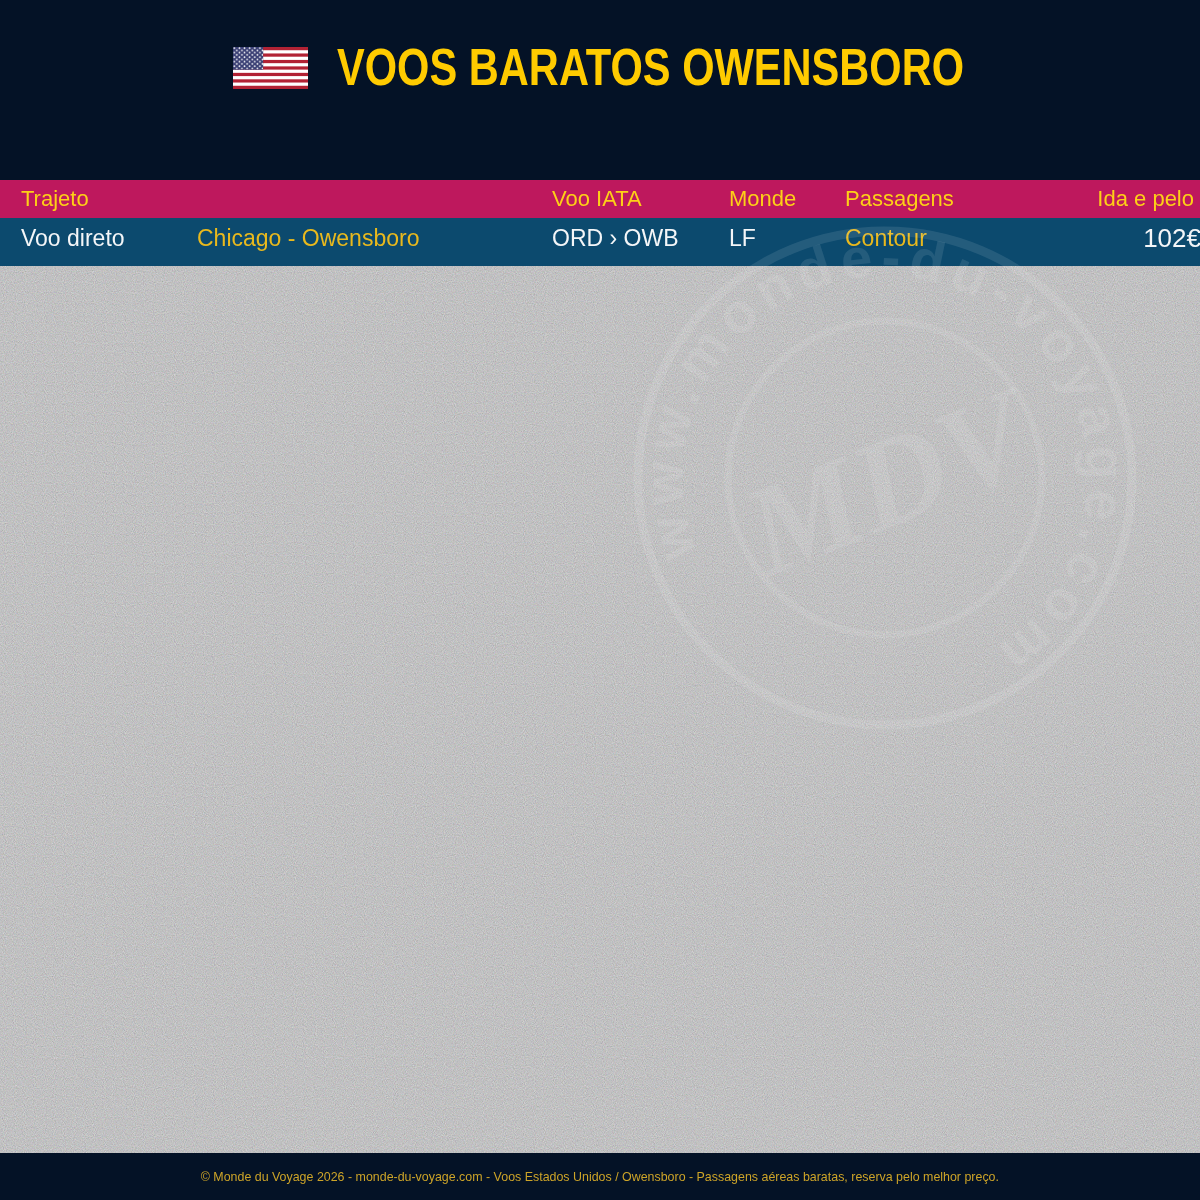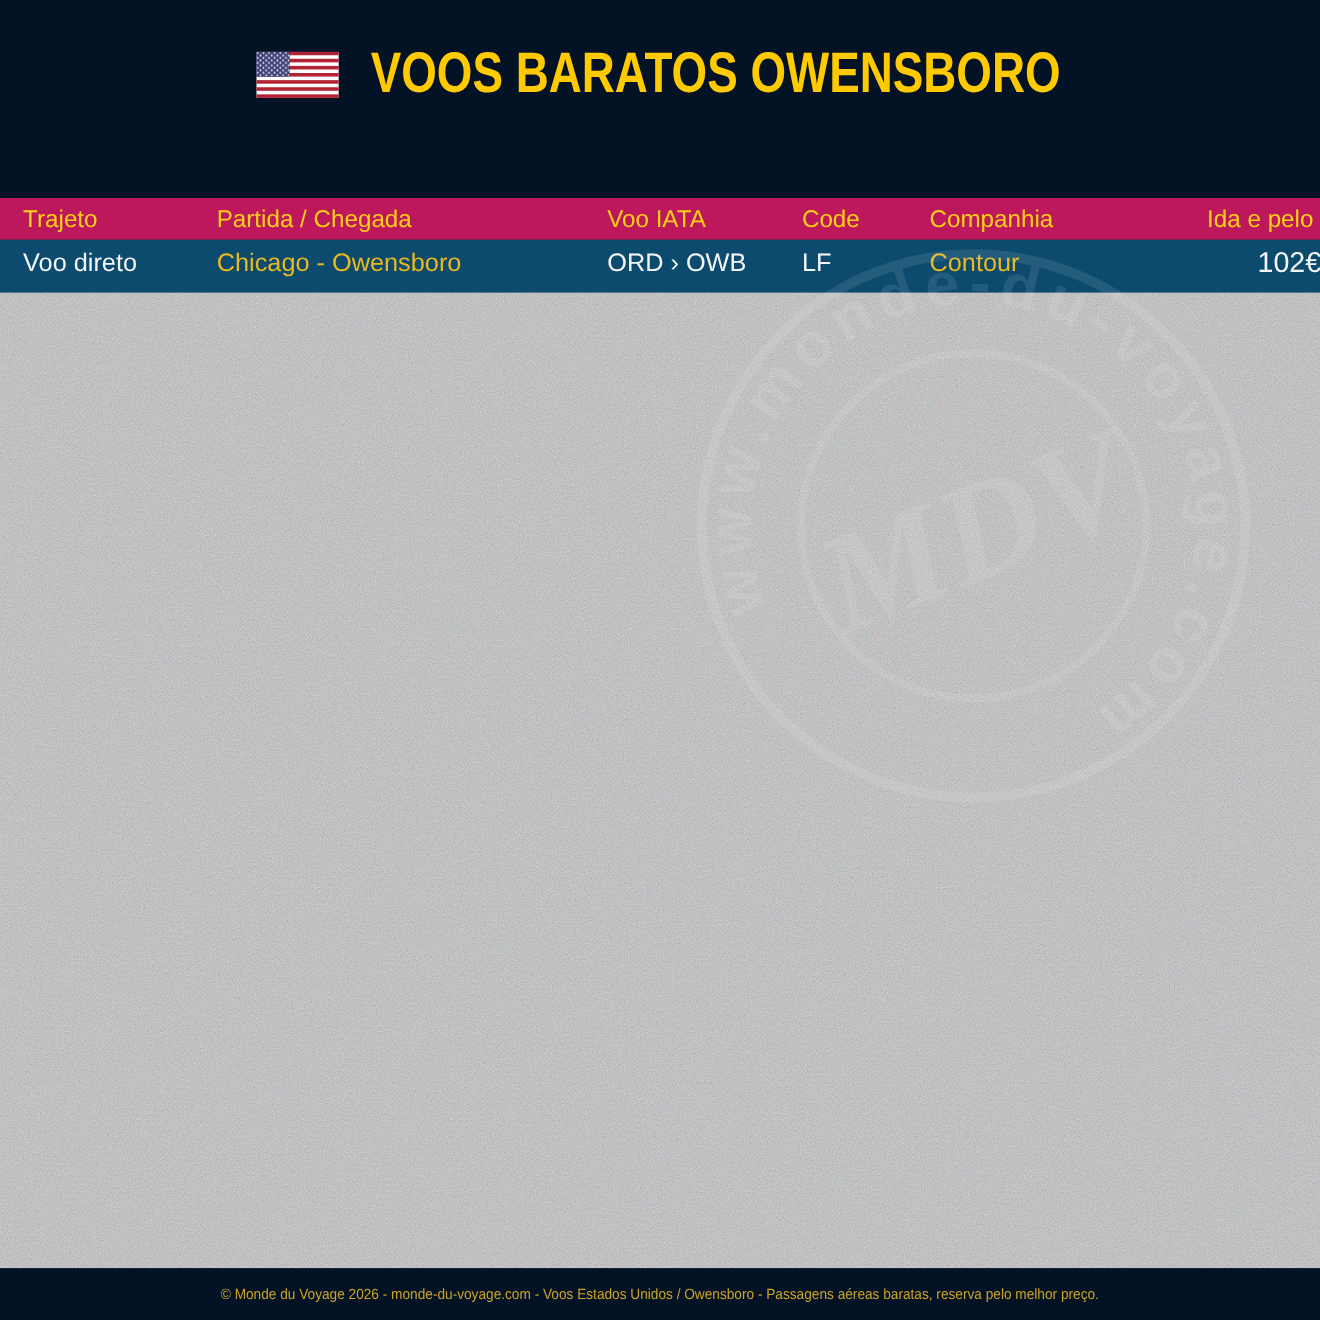--- a/index.html
+++ b/index.html
@@ -82,24 +82,23 @@
     </g>
     <rect x="0" y="0" width="30.5" height="21.5" fill="#3a3f74"></rect>
     <rect x="0" y="0" width="30.5" height="21.5" fill="url(#stars)"></rect>
   </svg>
 
   <div class="page-title">VOOS BARATOS OWENSBORO</div>
 
 
   <div class="thead">
     <span class="cell c1">Trajeto</span>
-    <span class="cell c2">Partida / Chegada</span>
     <span class="cell c3">Voo IATA</span>
-    <span class="cell c4">Code</span>
-    <span class="cell c5">Companhia</span>
+    <span class="cell c4">Monde</span>
+    <span class="cell c5">Passagens</span>
     <span class="cell c6h">Ida e pelo</span>
   </div>
 
   <div class="trow">
     <span class="cell c1 white">Voo direto</span>
     <span class="cell c2 link">Chicago - Owensboro</span>
     <span class="cell c3 white">ORD › OWB</span>
     <span class="cell c4 white">LF</span>
     <span class="cell c5 link">Contour</span>
     <span class="cell c6d white">102€</span>

